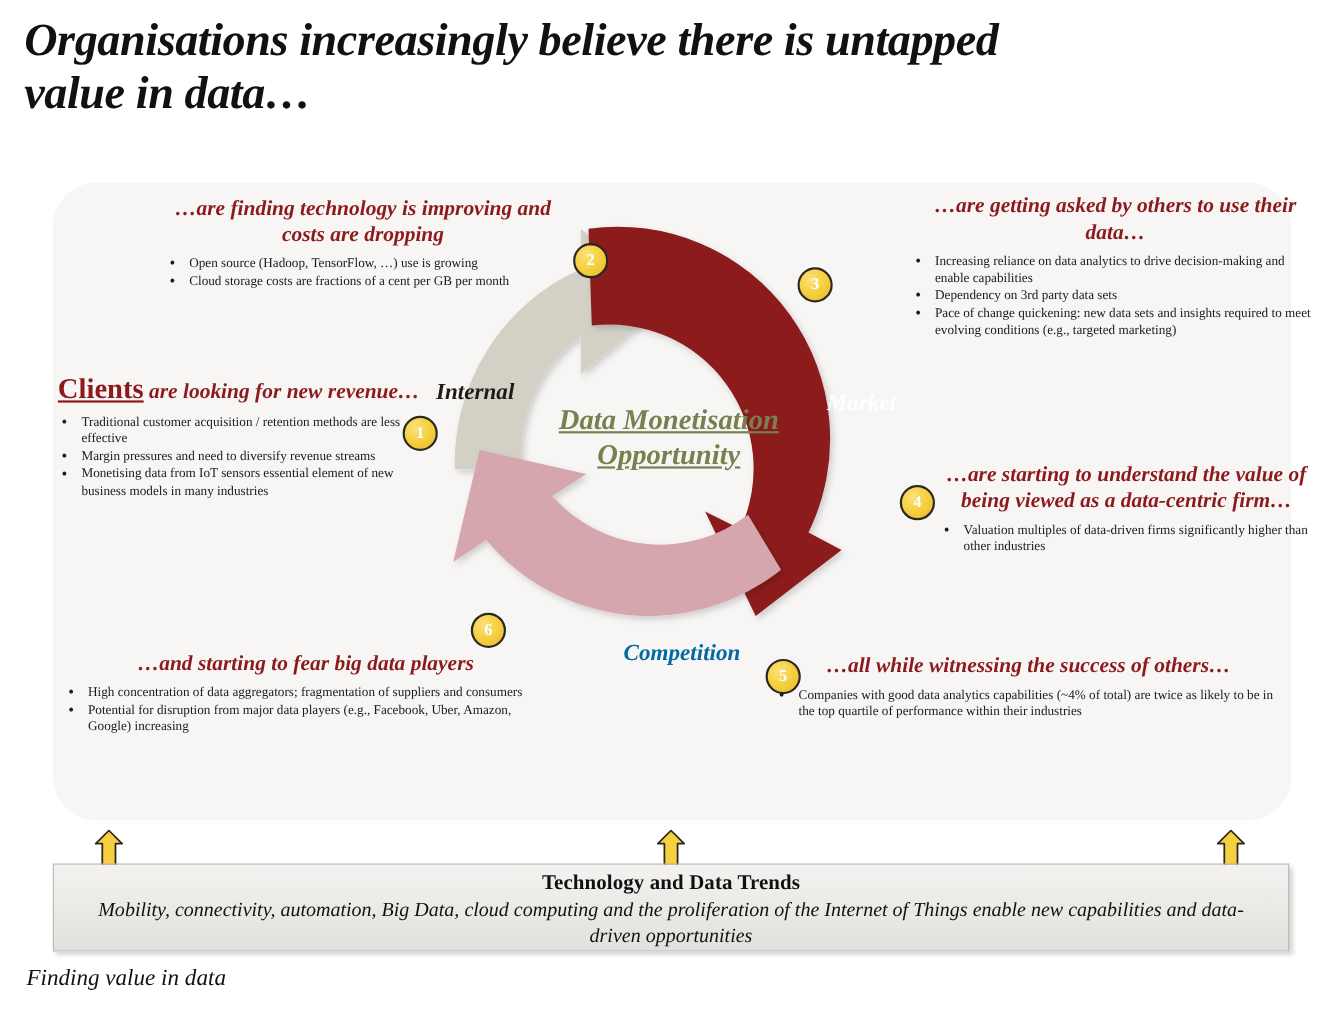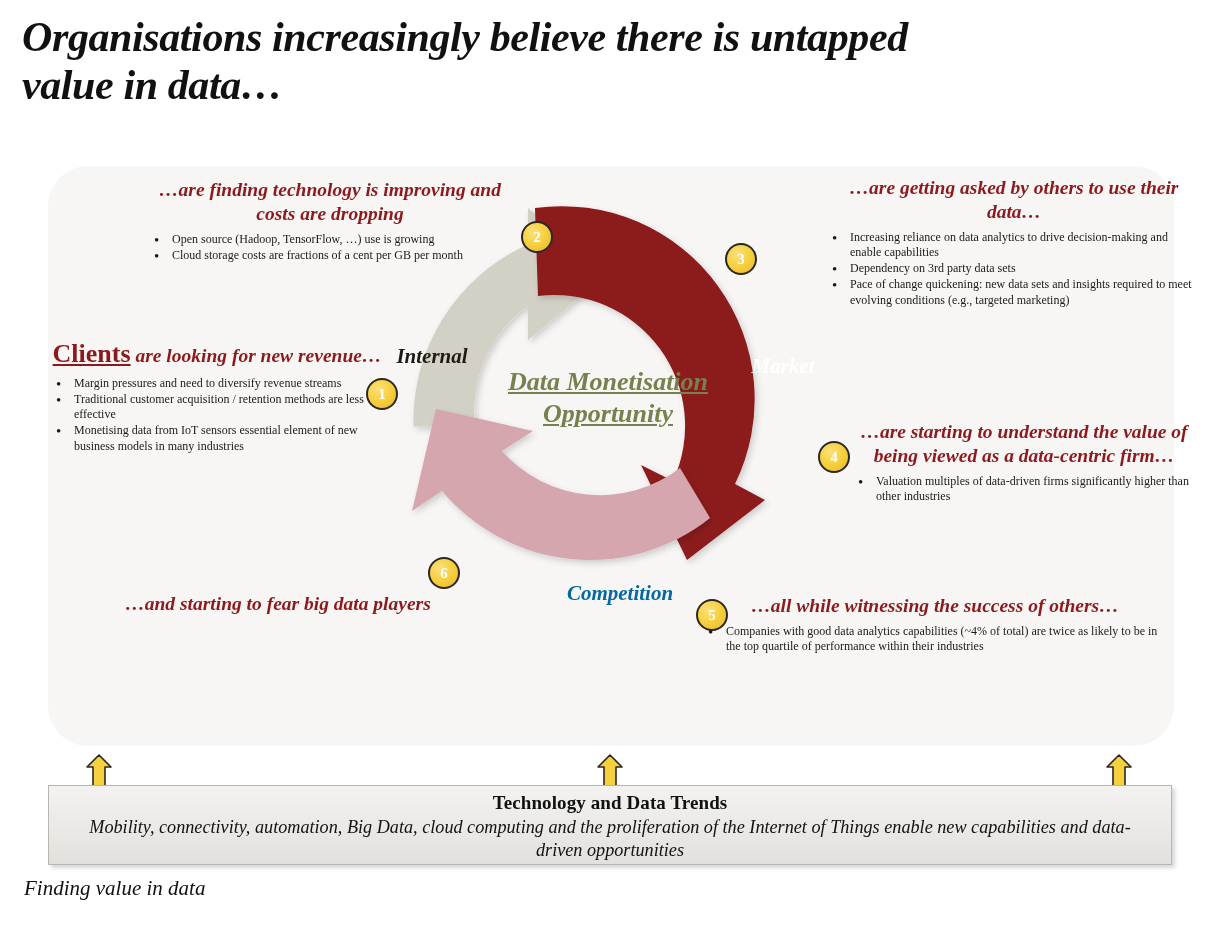--- a/index.html
+++ b/index.html
@@ -195,22 +195,22 @@
     <div class="blk-head">…are finding technology is improving and costs are dropping</div>
     <ul class="blk-list">
       <li>Open source (Hadoop, TensorFlow, …) use is growing</li>
       <li>Cloud storage costs are fractions of a cent per GB per month</li>
     </ul>
   </div>
 
   <div class="block" id="blk-clients">
     <div class="blk-head"><span class="lead">Clients</span> <span>are looking for new revenue…</span></div>
     <ul class="blk-list">
+      <li>Traditional customer acquisition / retention methods are less effective</li>
       <li>Margin pressures and need to diversify revenue streams</li>
-      <li>Traditional customer acquisition / retention methods are less effective</li>
       <li>Monetising data from IoT sensors essential element of new business models in many industries</li>
     </ul>
   </div>
 
   <div class="block" id="blk-market-asked">
     <div class="blk-head">…are getting asked by others to use their data…</div>
     <ul class="blk-list">
       <li>Increasing reliance on data analytics to drive decision-making and enable capabilities</li>
       <li>Dependency on 3rd party data sets</li>
       <li>Pace of change quickening: new data sets and insights required to meet evolving conditions (e.g., targeted marketing)</li>
@@ -226,20 +226,24 @@
 
   <div class="block" id="blk-success">
     <div class="blk-head">…all while witnessing the success of others…</div>
     <ul class="blk-list">
       <li>Companies with good data analytics capabilities (~4% of total) are twice as likely to be in the top quartile of performance within their industries</li>
     </ul>
   </div>
 
   <div class="block" id="blk-fear">
     <div class="blk-head">…and starting to fear big data players</div>
+    <ul class="blk-list">
+      <li>High concentration of data aggregators; fragmentation of suppliers and consumers</li>
+      <li>Potential for disruption from major data players (e.g., Facebook, Uber, Amazon, Google) increasing</li>
+    </ul>
   </div>
 
   <svg class="uparrow" style="left:86px;top:754px;" viewBox="0 0 26 34">
     <polygon points="13,1 25,13 19,13 19,33 7,33 7,13 1,13" fill="#f6d03f" stroke="#2c2721" stroke-width="1.6" stroke-linejoin="round"></polygon>
   </svg>
   <svg class="uparrow" style="left:597px;top:754px;" viewBox="0 0 26 34">
     <polygon points="13,1 25,13 19,13 19,33 7,33 7,13 1,13" fill="#f6d03f" stroke="#2c2721" stroke-width="1.6" stroke-linejoin="round"></polygon>
   </svg>
   <svg class="uparrow" style="left:1106px;top:754px;" viewBox="0 0 26 34">
     <polygon points="13,1 25,13 19,13 19,33 7,33 7,13 1,13" fill="#f6d03f" stroke="#2c2721" stroke-width="1.6" stroke-linejoin="round"></polygon>

